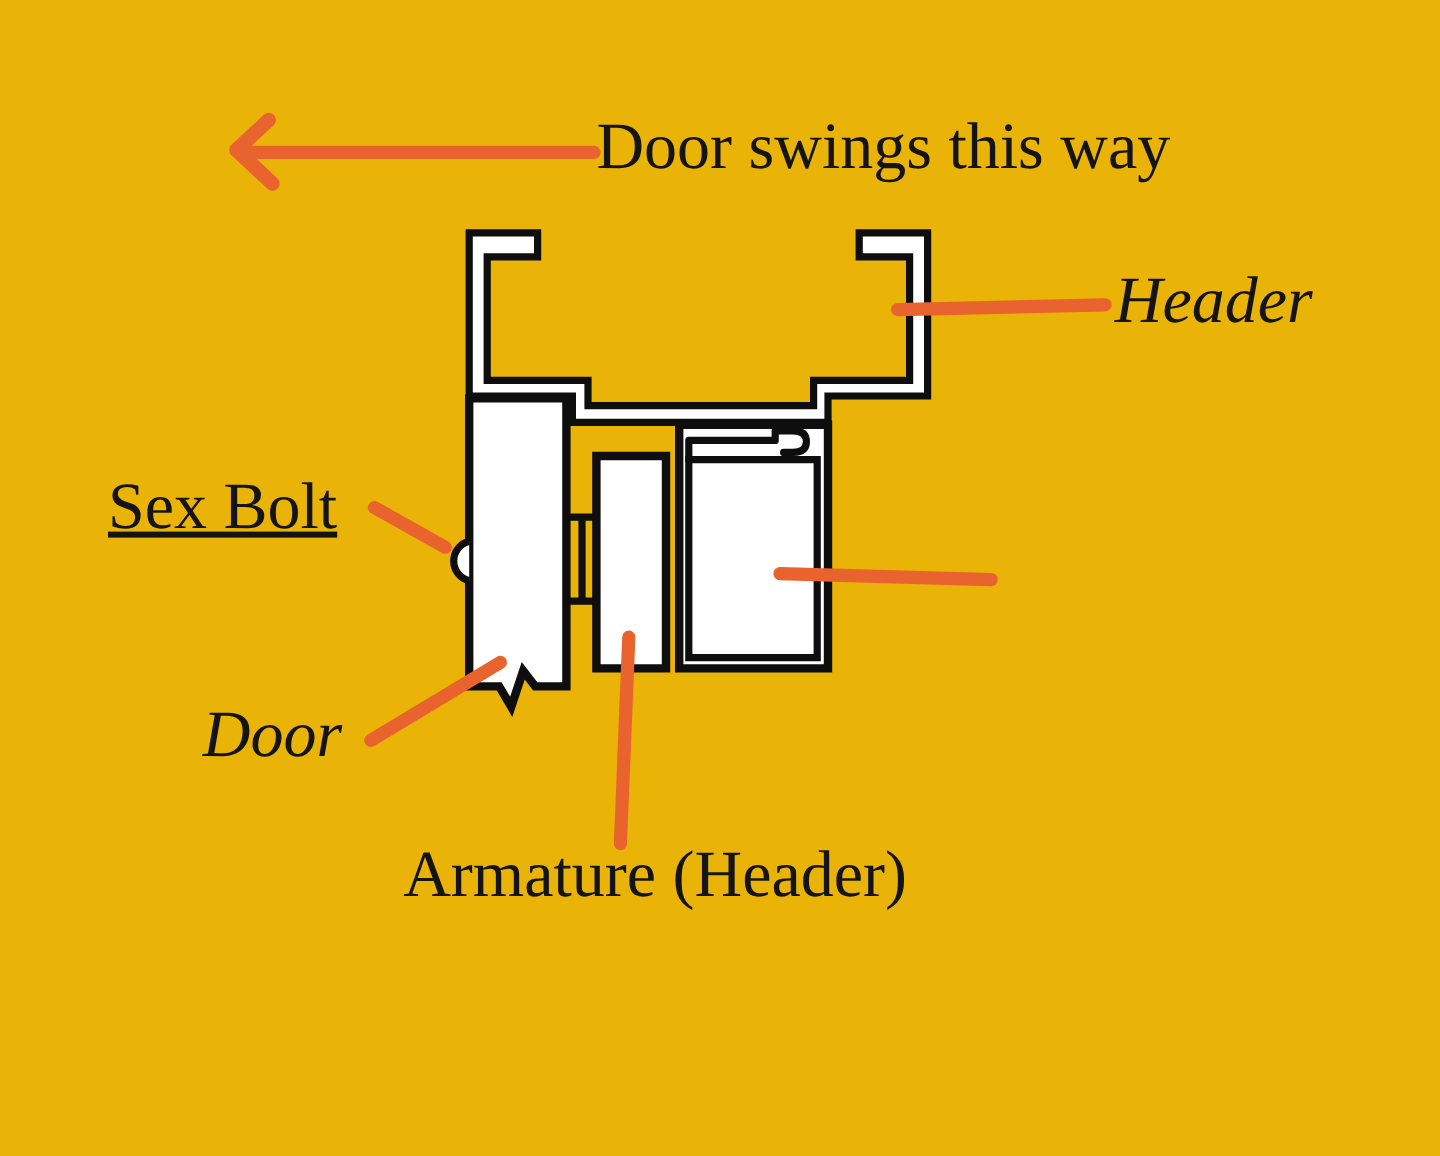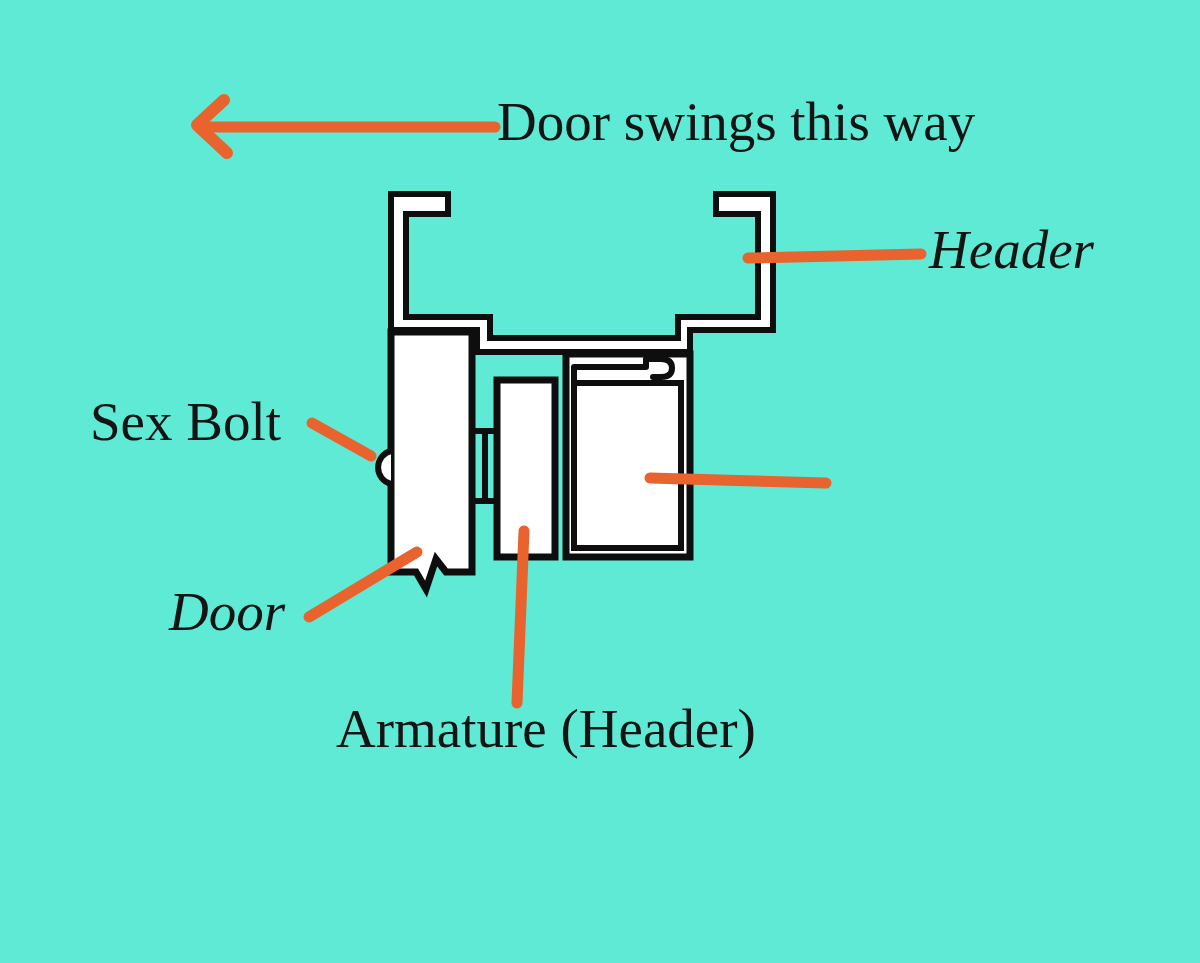--- a/index.html
+++ b/index.html
@@ -1,40 +1,40 @@
 <!DOCTYPE html>
 <html><head>
 <meta charset="utf-8">
 <style>
   html, body { margin: 0; padding: 0; background: #ffffff; }
   .canvas {
     position: relative;
     width: 1200px;
     height: 963px;
-    background: #5eead4;
+    background: #eab308;
     overflow: hidden;
     font-family: "Liberation Serif", "DejaVu Serif", serif;
   }
   .artwork {
     position: absolute;
     left: 0; top: 0;
     width: 1200px;
     height: 963px;
   }
   .label {
     position: absolute;
     font-size: 55px;
     line-height: 1;
     color: #141414;
     white-space: nowrap;
     letter-spacing: 0px;
   }
   .lbl-door-swing { left: 497px; top: 94px;  }
   .lbl-header     { left: 929px; top: 222px; font-style: italic; }
-  .lbl-sex-bolt   { left: 90px;  top: 394px; }
+  .lbl-sex-bolt   { left: 90px;  top: 394px; text-decoration: underline; }
   .lbl-magnet     { left: 852px; top: 451px; }
   .lbl-door       { left: 169px; top: 584px; font-style: italic; }
   .lbl-armature   { left: 336px; top: 701px; }
 
   .ink   { stroke: #0e0e0e; fill: none; }
   .white { fill: #ffffff; }
   .accent { stroke: #e8632d; fill: none; }
 </style>
 </head>
 <body>

